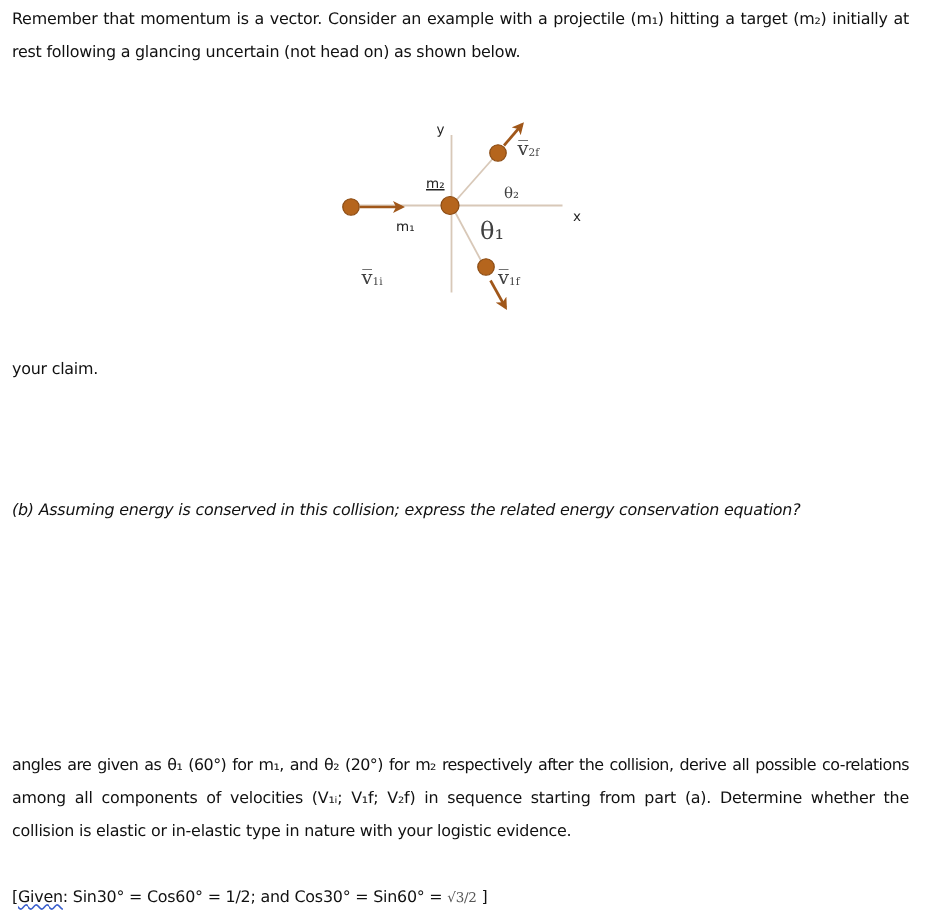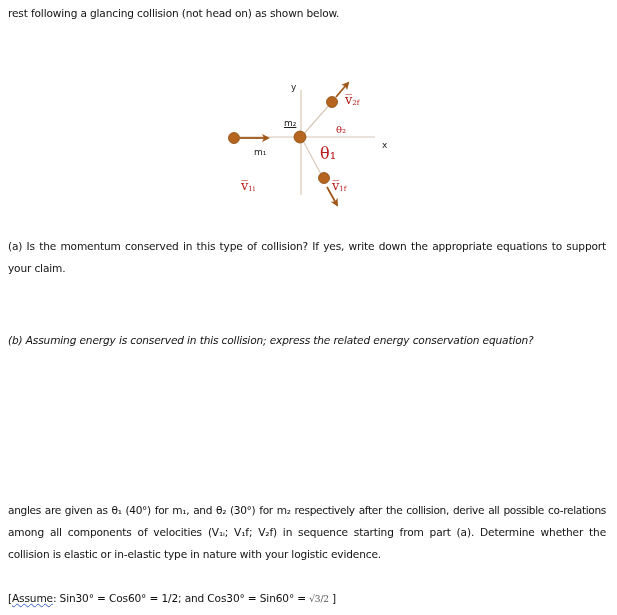--- a/index.html
+++ b/index.html
@@ -13,30 +13,31 @@
     .para {
       position: absolute; left: 8px; width: 598px;
       font-size: 10.6px; line-height: 22px;
       text-align: justify; letter-spacing: -0.15px;
       font-family: "DejaVu Sans", sans-serif;
     }
     .para .line { display: block; white-space: nowrap; text-align-last: justify; text-align: justify; }
     .para .line.last { text-align-last: left; }
     sub { font-size: 7px; vertical-align: -1px; line-height: 0; }
     .diagram { position: absolute; left: 0; top: 0; }
-    .dlabel { position: absolute; font-family: "DejaVu Serif", serif; color: #b91c1c; }
+    .dlabel { position: absolute; font-family: "DejaVu Serif", serif; color: #404040; }
     .mlabel { position: absolute; font-family: "DejaVu Sans", sans-serif; font-size: 9px; color: #222; }
     .given-underline { text-decoration: underline wavy #3a5fcd; text-decoration-thickness: 1px; }
     .sqrt { font-family: "DejaVu Serif", serif; font-size: 9px; color: #555; }
   </style>
 </head>
 <body>
 
 <div class="para" style="top:2px;">
-  <span class="line last">rest following a glancing collision (not head on) as shown below.</span>
+  <span class="line">Remember that momentum is a vector. Consider an example with a projectile (m₁) hitting a target (m₂) initially at</span>
+  <span class="line last">rest following a glancing uncertain (not head on) as shown below.</span>
 </div>
 
 <svg class="diagram" width="617" height="230" viewBox="0 0 617 230">
   <defs>
     <marker id="arrowhead" markerWidth="8" markerHeight="8" refX="6" refY="4" orient="auto" markerUnits="userSpaceOnUse">
       <path d="M0,0 L8,4 L0,8 L2,4 Z" fill="#a0571a"></path>
     </marker>
   </defs>
 
   <line x1="301" y1="90" x2="301" y2="195" stroke="#d8c8b8" stroke-width="1.2"></line>
@@ -53,44 +54,43 @@
   <line x1="327" y1="187" x2="337" y2="205" stroke="#a0571a" stroke-width="1.8" marker-end="url(#arrowhead)"></line>
 
   <circle cx="234" cy="138" r="5.5" fill="#b5651d" stroke="#8a4a12" stroke-width="0.8"></circle>
   <circle cx="300" cy="137" r="6" fill="#b5651d" stroke="#8a4a12" stroke-width="0.8"></circle>
   <circle cx="332" cy="102" r="5.5" fill="#b5651d" stroke="#8a4a12" stroke-width="0.8"></circle>
   <circle cx="324" cy="178" r="5.5" fill="#b5651d" stroke="#8a4a12" stroke-width="0.8"></circle>
 </svg>
 
 <span class="mlabel" style="left:291px; top:82px;">y</span>
 <span class="mlabel" style="left:382px; top:140px;">x</span>
-<span class="mlabel" style="left:226px; top:147px;padding-left:28px;">m₁</span>
+<span class="mlabel" style="left:236px; top:147px;padding-left:28px;">m₁</span>
 <span class="mlabel" style="left:284px; top:118px;text-decoration:underline;">m₂</span>
 <span class="dlabel" style="left:316px; top:124px; font-size:10px;margin-left:20px;">θ₂</span>
 <span class="dlabel" style="left:320px; top:144px; font-size:16px;">θ₁</span>
 <span class="dlabel" style="left:241px; top:142px; font-size:13px;margin-top:36px;">
   <span>v̅</span><sub>1i</sub>
 </span>
 <span class="dlabel" style="left:345px; top:92px; font-size:13px;">
   <span>v̅</span><sub>2f</sub>
 </span>
 <span class="dlabel" style="left:332px; top:178px; font-size:13px;">
   <span>v̅</span><sub>1f</sub>
 </span>
 
 <div class="para" style="top:235px;">
-  <span class="line">(a) Is the momentum conserved in this type of collision? If yes, write down the appropriate equations to support</span>
   <span class="line last">your claim.</span>
 </div>
 
 <div class="para" style="top:329px;font-style:italic;">
   <span class="line last">(b) Assuming energy is conserved in this collision; express the related energy conservation equation?</span>
 </div>
 
 <div class="para" style="top:499px;">
-  <span class="line" style="letter-spacing:-0.35px;">angles are given as θ₁ (40°) for m₁, and θ₂ (30°) for m₂ respectively after the collision, derive all possible co-relations</span>
+  <span class="line" style="letter-spacing:-0.35px;">angles are given as θ₁ (60°) for m₁, and θ₂ (20°) for m₂ respectively after the collision, derive all possible co-relations</span>
   <span class="line">among all components of velocities (V₁ᵢ; V₁f; V₂f) in sequence starting from part (a). Determine whether the</span>
   <span class="line last">collision is elastic or in-elastic type in nature with your logistic evidence.</span>
 </div>
 
 <div class="para" style="top:587px;">
-  <span class="line last"><span>[</span><span class="given-underline">Assume</span><span>: Sin30° = Cos60° = 1/2; and Cos30° = Sin60° = </span><span class="sqrt">√3/2</span><span> ]</span></span>
+  <span class="line last"><span>[</span><span class="given-underline">Given</span><span>: Sin30° = Cos60° = 1/2; and Cos30° = Sin60° = </span><span class="sqrt">√3/2</span><span> ]</span></span>
 </div>
 
 </body></html>

